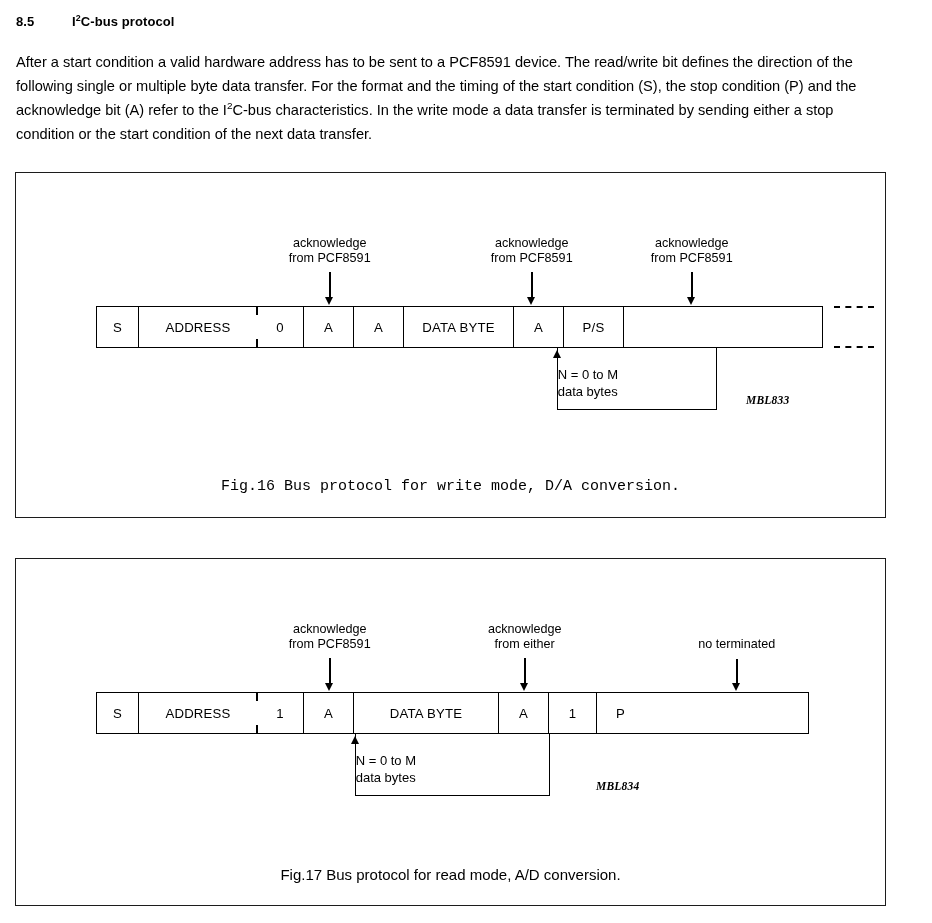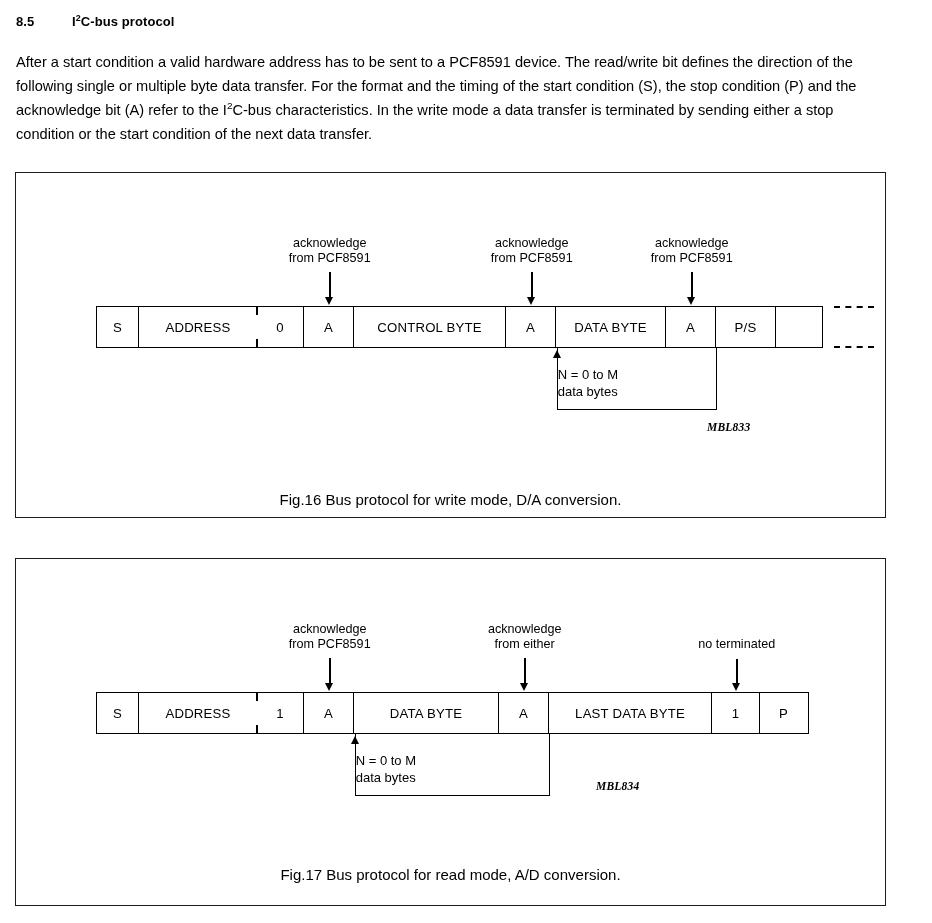--- a/index.html
+++ b/index.html
@@ -187,23 +187,20 @@
         </div>
         <div class="cell broken-right" style="width: 118px;">
           <span>ADDRESS</span>
         </div>
         <div class="cell" style="width: 47px;">
           <span>0</span>
         </div>
         <div class="cell" style="width: 50px;">
           <span>A</span>
         </div>
-        <div class="cell" style="width: 152px;">
-          <span>CONTROL BYTE</span>
-        </div>
         <div class="cell" style="width: 50px;">
           <span>A</span>
         </div>
         <div class="cell" style="width: 110px;">
           <span>DATA BYTE</span>
         </div>
         <div class="cell" style="width: 50px;">
           <span>A</span>
         </div>
         <div class="cell" style="width: 60px;">
@@ -241,23 +238,23 @@
       </div>
       <div class="bracket" style="left: 540.7px; top: 175px; width: 160px; height: 62px;">
         <div class="bracket-text" style="top: 18px;">
           <div>N = 0 to M</div>
           <div>data bytes</div>
         </div>
       </div>
       <div class="ann-arrow" style="left: 541.6px; top: 177px;">
         <div class="head-up"></div>
       </div>
-      <div class="mbl" style="left: 691px; top: 221px; margin-top: 27px;">MBL833</div>
+      <div class="mbl" style="left: 730px; top: 221px;">MBL833</div>
     </div>
-  <div class="fig-caption" id="fig16-caption" style="top: 318px;">Fig.16  Bus protocol for write mode, D/A conversion.</div>
+  <div class="fig-caption" id="fig16-caption" style="top: 305px; font-family: Liberation Mono, monospace;">Fig.16  Bus protocol for write mode, D/A conversion.</div>
 </div>
 
 <div class="fig-frame" id="fig17-frame">
   <div class="diagram" id="fig17-diagram">
       <div class="frame-row" style="left: 80px; top: 133px; width: 713.4px;">
         <div class="cell" style="width: 42px;">
           <span>S</span>
         </div>
         <div class="cell broken-right" style="width: 118px;">
           <span>ADDRESS</span>
@@ -267,23 +264,20 @@
         </div>
         <div class="cell" style="width: 50px;">
           <span>A</span>
         </div>
         <div class="cell" style="width: 145px;">
           <span>DATA BYTE</span>
         </div>
         <div class="cell" style="width: 50px;">
           <span>A</span>
         </div>
-        <div class="cell" style="width: 163px;">
-          <span>LAST DATA BYTE</span>
-        </div>
         <div class="cell" style="width: 48px;">
           <span>1</span>
         </div>
         <div class="cell" style="width: 47px;">
           <span>P</span>
         </div>
       </div>
       <div class="ann" style="left: 313.7px; top: 63px;">
         <div>acknowledge</div>
         <div>from PCF8591</div>

